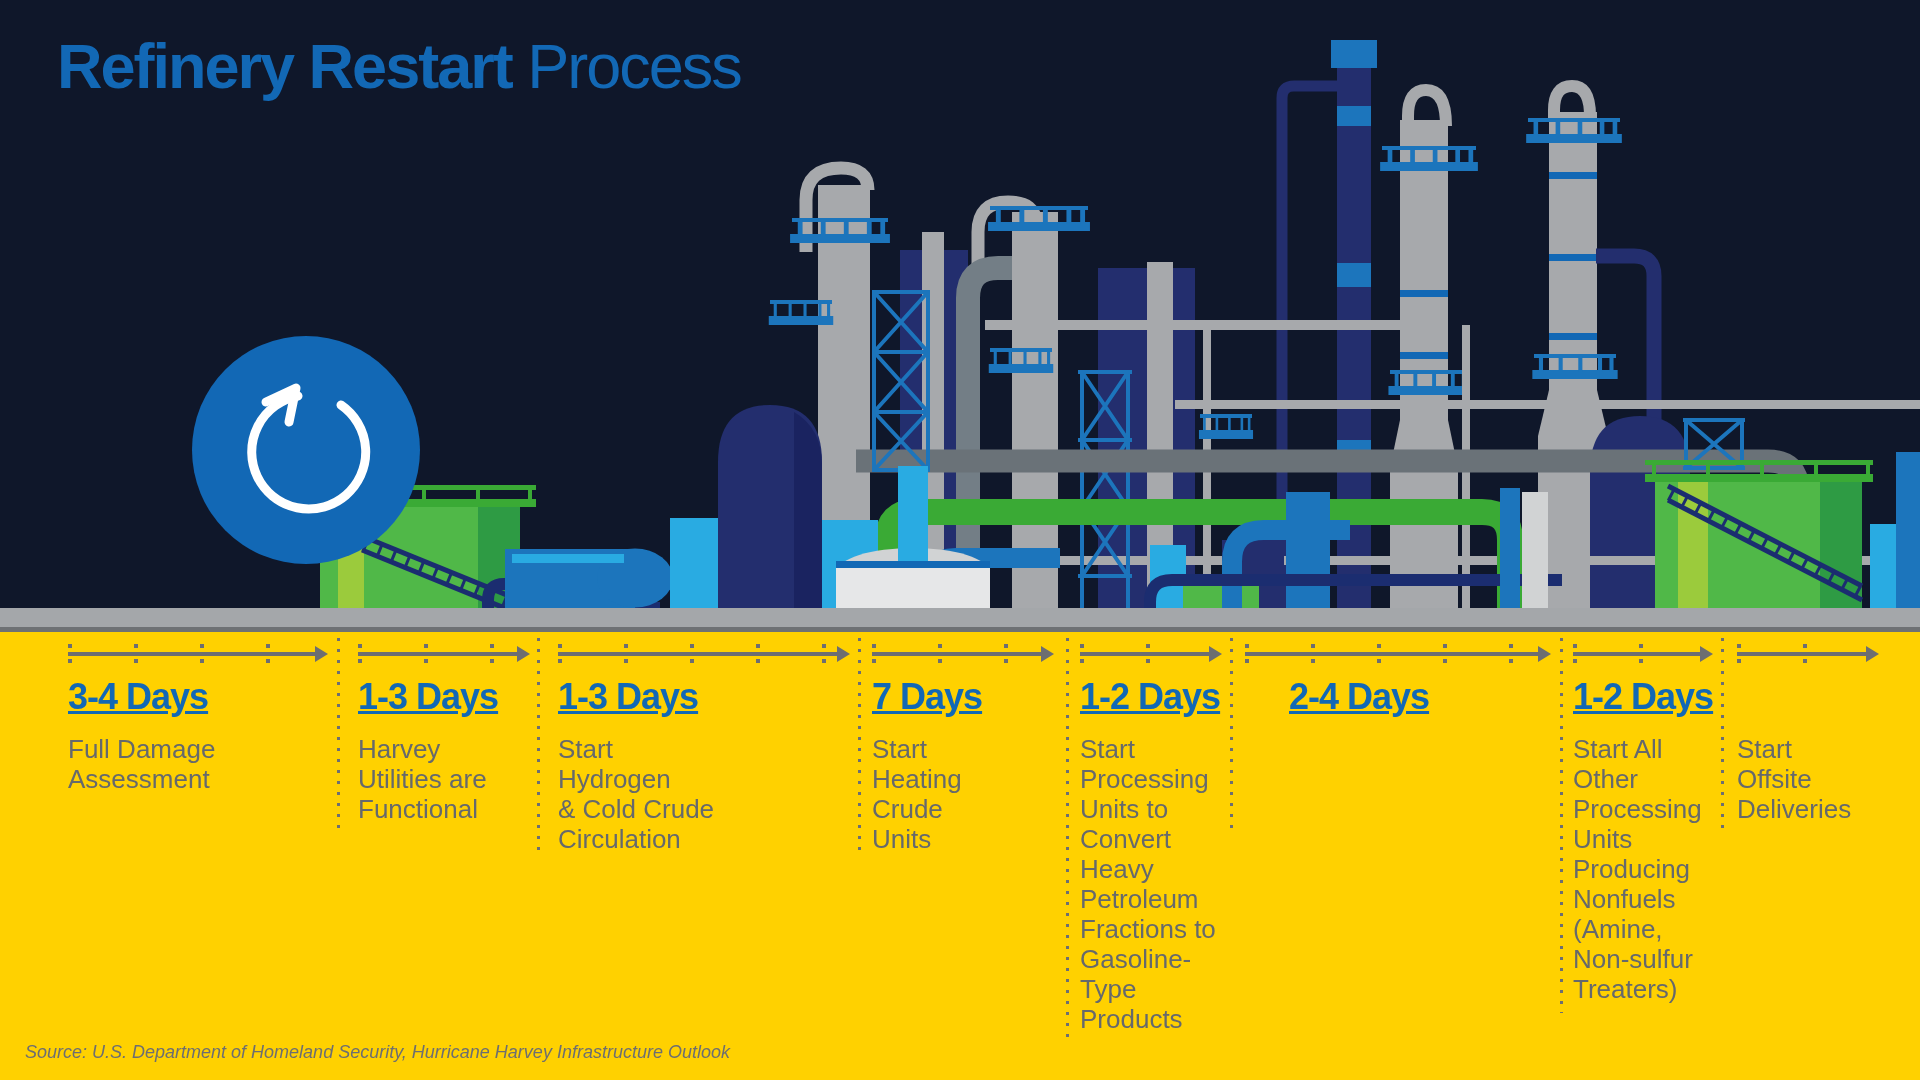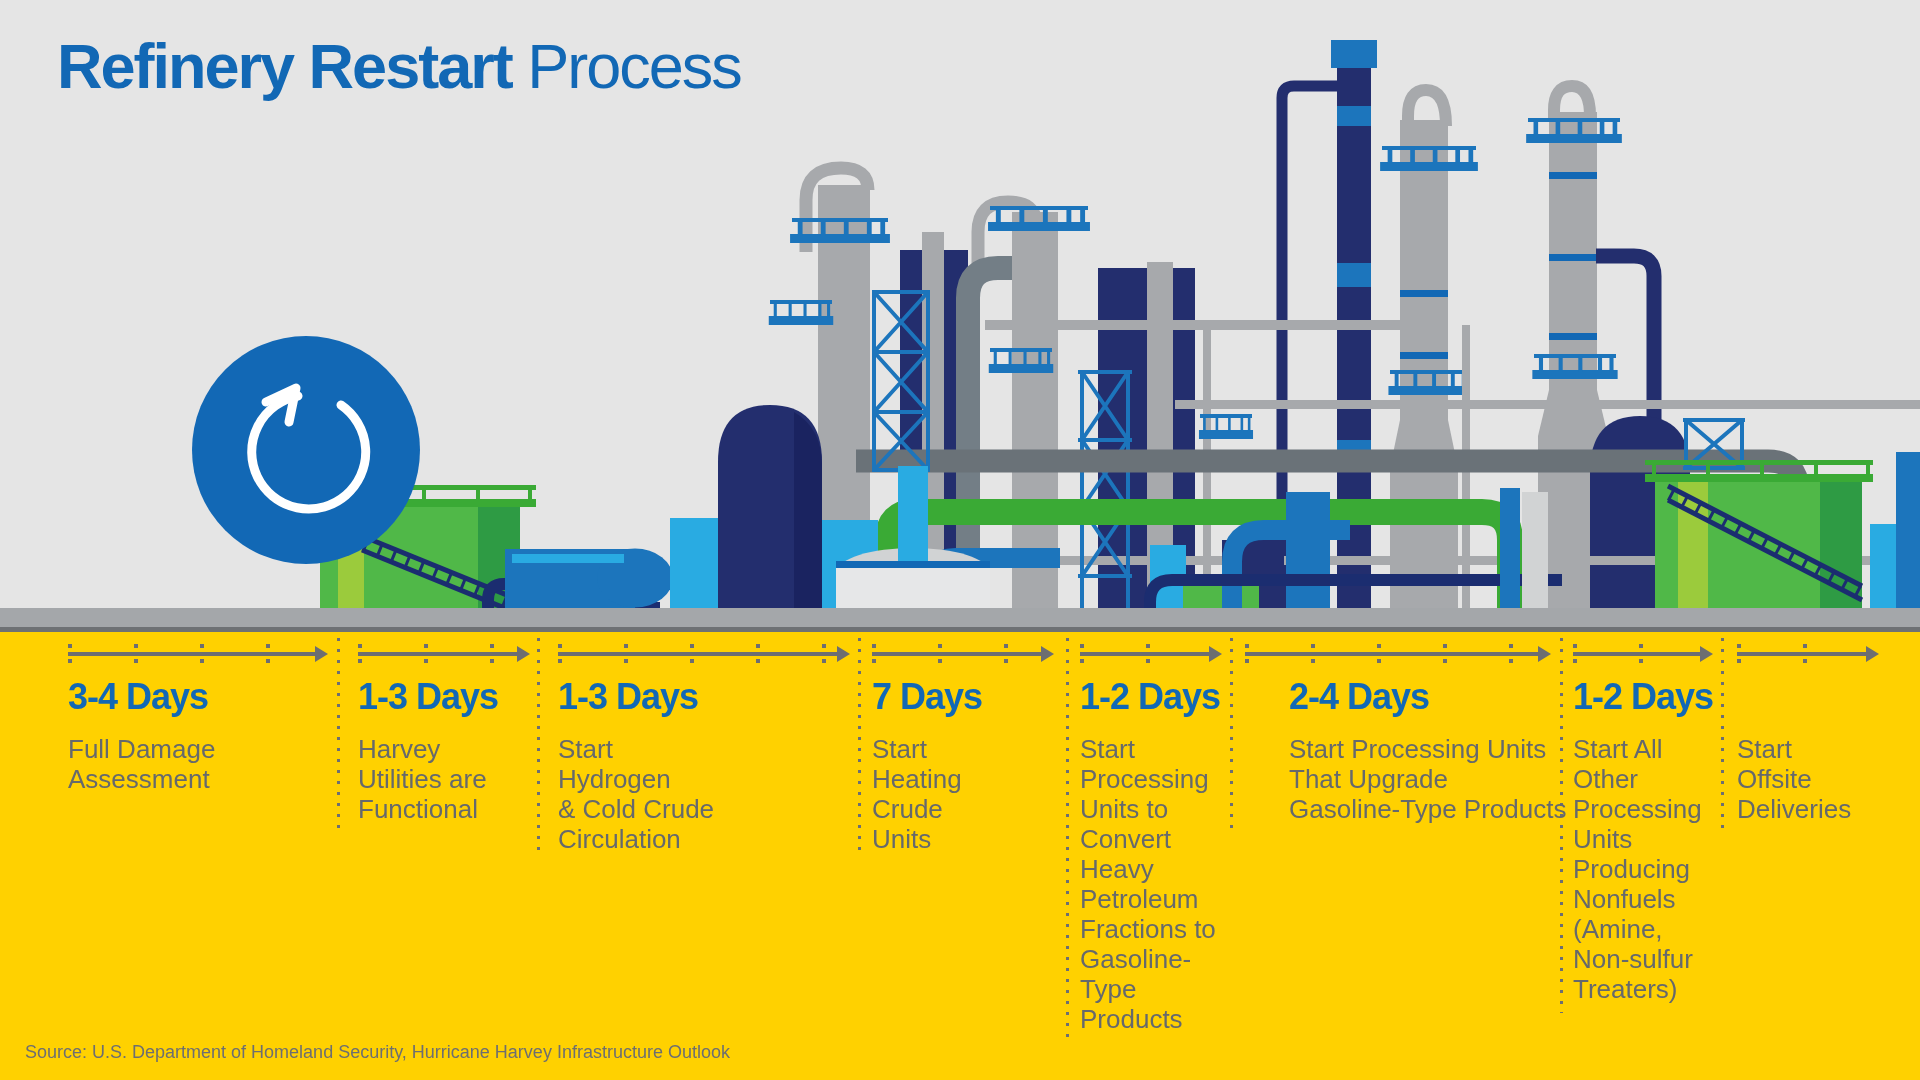--- a/index.html
+++ b/index.html
@@ -1,37 +1,37 @@
 <!DOCTYPE html>
 <html><head>
 <meta charset="utf-8">
 <style>
   html,body{margin:0;padding:0;background:#000;}
-  #stage{position:relative;width:1920px;height:1080px;background:#e5e5e5;overflow:hidden;
+  #stage{position:relative;width:1920px;height:1080px;background:#0f172a;overflow:hidden;
          font-family:"Liberation Sans",sans-serif;}
   .title{position:absolute;left:57px;top:30px;font-size:63px;letter-spacing:-2px;
          color:#1268B5;white-space:nowrap;}
   .title .bold{font-weight:bold;}
   .title .light{font-weight:normal;}
   svg.scene{position:absolute;left:0;top:0;}
   .panel{position:absolute;left:0;top:632px;width:1920px;height:448px;background:#FFD100;}
   .arrow{position:absolute;top:644px;height:19px;}
   .arrow::before,.arrow::after{content:"";position:absolute;left:0;right:12px;height:4px;
       background:repeating-linear-gradient(to right,#6D6E71 0 4px,transparent 4px 66px);}
   .arrow::before{top:0;}
   .arrow::after{bottom:0;}
   .arrow .shaft{position:absolute;top:8px;left:0;right:9px;height:4px;background:#6D6E71;}
   .arrow .head{position:absolute;right:0;top:2px;width:0;height:0;
       border-left:13px solid #6D6E71;border-top:8px solid transparent;border-bottom:8px solid transparent;}
   .sep{position:absolute;top:638px;width:3px;
       background:repeating-linear-gradient(to bottom,#6D6E71 0 3px,transparent 3px 11px);}
   .col{position:absolute;top:676px;}
-  .col .dur{font-size:36px;font-weight:bold;letter-spacing:-1px;color:#1268B5;height:46px;}
+  .col .dur{font-size:36px;font-weight:bold;letter-spacing:-1px;color:#1268B5;height:46px;text-decoration:underline;}
   .col .task{font-size:26px;line-height:30px;color:#66696C;white-space:pre-line;margin-top:12px;}
-  .source{position:absolute;left:25px;top:1042px;font-size:18px;color:#6D6E71;}
+  .source{position:absolute;left:25px;top:1042px;font-style:italic;font-size:18px;color:#6D6E71;}
 </style>
 </head>
 <body>
 
 <div id="stage">
 
   <svg class="scene" width="1920" height="632" viewBox="0 0 1920 632">
     <defs>
       <g id="plat" fill="#1C75BC">
         <rect x="-2" y="16" width="104" height="9"></rect>
@@ -259,23 +259,20 @@
 Convert
 Heavy
 Petroleum
 Fractions to
 Gasoline-
 Type
 Products</div>
   </div>
   <div class="col" style="left:1289px;width:308px">
     <div class="dur">2-4 Days</div>
-    <div class="task">Start Processing Units
-That Upgrade
-Gasoline-Type Products</div>
   </div>
   <div class="col" style="left:1573px;width:142px">
     <div class="dur">1-2 Days</div>
     <div class="task">Start All
 Other
 Processing
 Units
 Producing
 Nonfuels
 (Amine,

